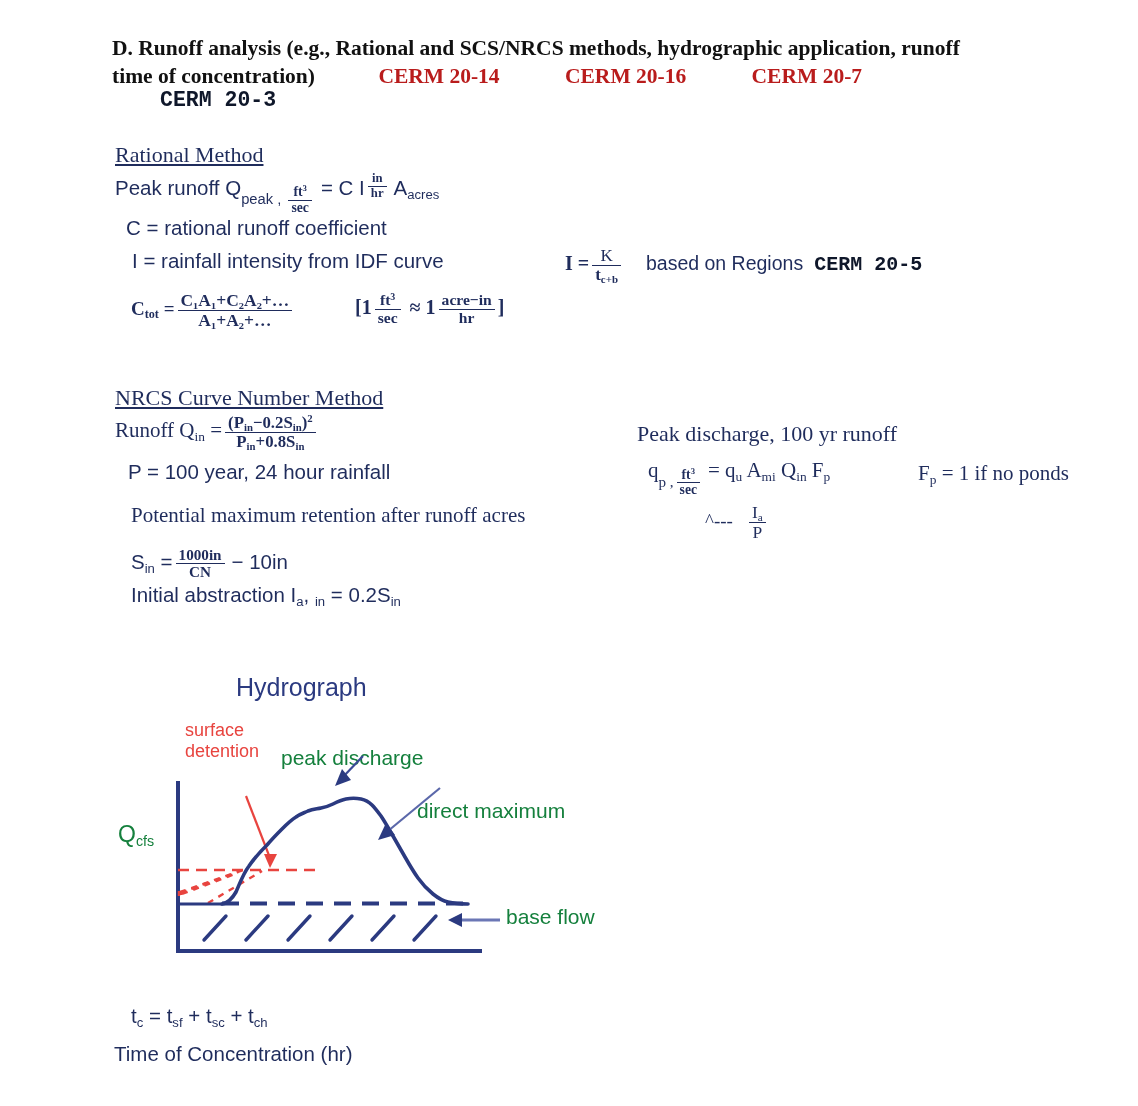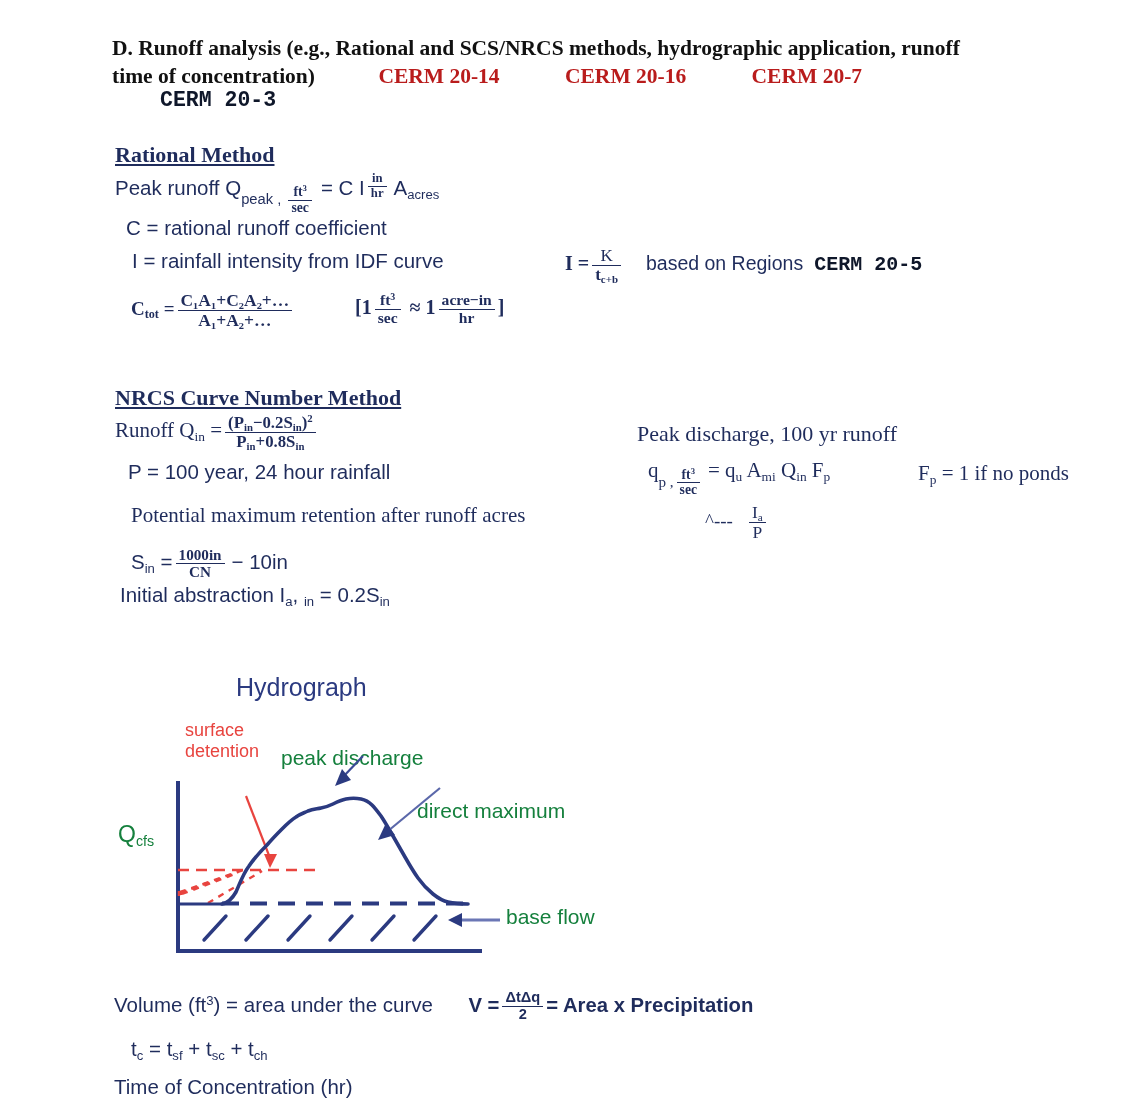--- a/index.html
+++ b/index.html
@@ -29,21 +29,21 @@
   #heading .cerm { color: #b91c1c; }
   .cerm-ref { color: #0f172a; font-family: Liberation Mono, monospace; font-weight: bold; }
 
   .hgap1 { display: inline-block; width: 58px; }
   .hgap2 { display: inline-block; width: 60px; }
   #cerm203 { left: 160px; top: 88px; font-size: 21.5px; }
 
   
   .sec-title {
     font-family: "Liberation Serif", serif;
-    font-weight: bold;
+    font-weight: normal;
     font-size: 22px;
     text-decoration: underline;
     color: #1f2c5c;
     white-space: nowrap;
   }
 
   
   .line {
     font-family: "Liberation Sans", sans-serif;
     font-size: 19.5px;
@@ -180,21 +180,21 @@
 <div class="abs line serif" style="left:131px; top:503px; font-size:21px;">Potential maximum retention after runoff acres</div>
 
 <div class="abs line" style="left:131px; top:547px; font-size:20.5px;">
   <span><span>S</span><sub>in</sub></span>
   <span>=</span><span class="frac serif bold" style="font-size:0.74em;">
     <span class="num">1000in</span>
     <span class="den">CN</span>
   </span><span style="margin-left:4px;">− 10in</span>
 </div>
 
-<div class="abs line" style="left:120px; top:583px; font-size:20.5px;">
+<div class="abs line" style="left:131px; top:583px; font-size:20.5px;">
   <span>Initial abstraction I</span><sub>a</sub><span>, </span><sub>in</sub> <span>= 0.2S</span><sub>in</sub>
 </div>
 
 <div class="abs line serif" style="left:637px; top:421px; font-size:22px;">Peak discharge, 100 yr runoff</div>
 
 <div class="abs line serif" style="left:648px; top:458px; font-size:21px;">
   <span>q</span><span class="lowsub"><span>p ,</span><span class="frac" style="font-size:0.90em;">
       <span class="num bold"><span>ft</span><sup>3</sup></span>
       <span class="den bold">sec</span>
     </span></span><span style="margin-left:5px;"><span>= q</span><sub>u</sub> <span>A</span><sub>mi</sub> <span>Q</span><sub>in</sub> <span>F</span><sub>p</sub></span>
@@ -280,28 +280,20 @@
     <line x1="220" y1="272" x2="242" y2="248"></line>
     <line x1="262" y1="272" x2="284" y2="248"></line>
     <line x1="304" y1="272" x2="326" y2="248"></line>
   </g>
 
   <path d="M 390 252 L 348 252" stroke="#6b77b5" stroke-width="3" fill="none"></path>
   <polygon points="338,252 352,245 352,259" fill="#2b3a80"></polygon>
 </svg>
 
 <div class="abs" id="bottom">
-  <div class="line" style="font-size:20.5px;">
-    <span>Volume (ft</span><sup>3</sup><span>) = area under the curve</span>
-    <span style="display:inline-block; width:24px;"></span>
-    <span class="bold" style="font-size:0.99em;"><span>V =</span><span class="frac" style="font-size:0.72em;">
-      <span class="num">ΔtΔq</span>
-      <span class="den">2</span>
-    </span><span>= Area  x  Precipitation</span></span>
-  </div>
 
   <div class="line" style="font-size:20.5px; margin-top:14px; margin-left:17px;">
     <span>t</span><sub>c</sub>
     <span>= t</span><sub>sf</sub>
     <span>+ t</span><sub>sc</sub>
     <span>+ t</span><sub>ch</sub>
   </div>
 
   <div class="line" style="font-size:20.5px; margin-top:14px;">Time of Concentration (hr)</div>
 </div>

